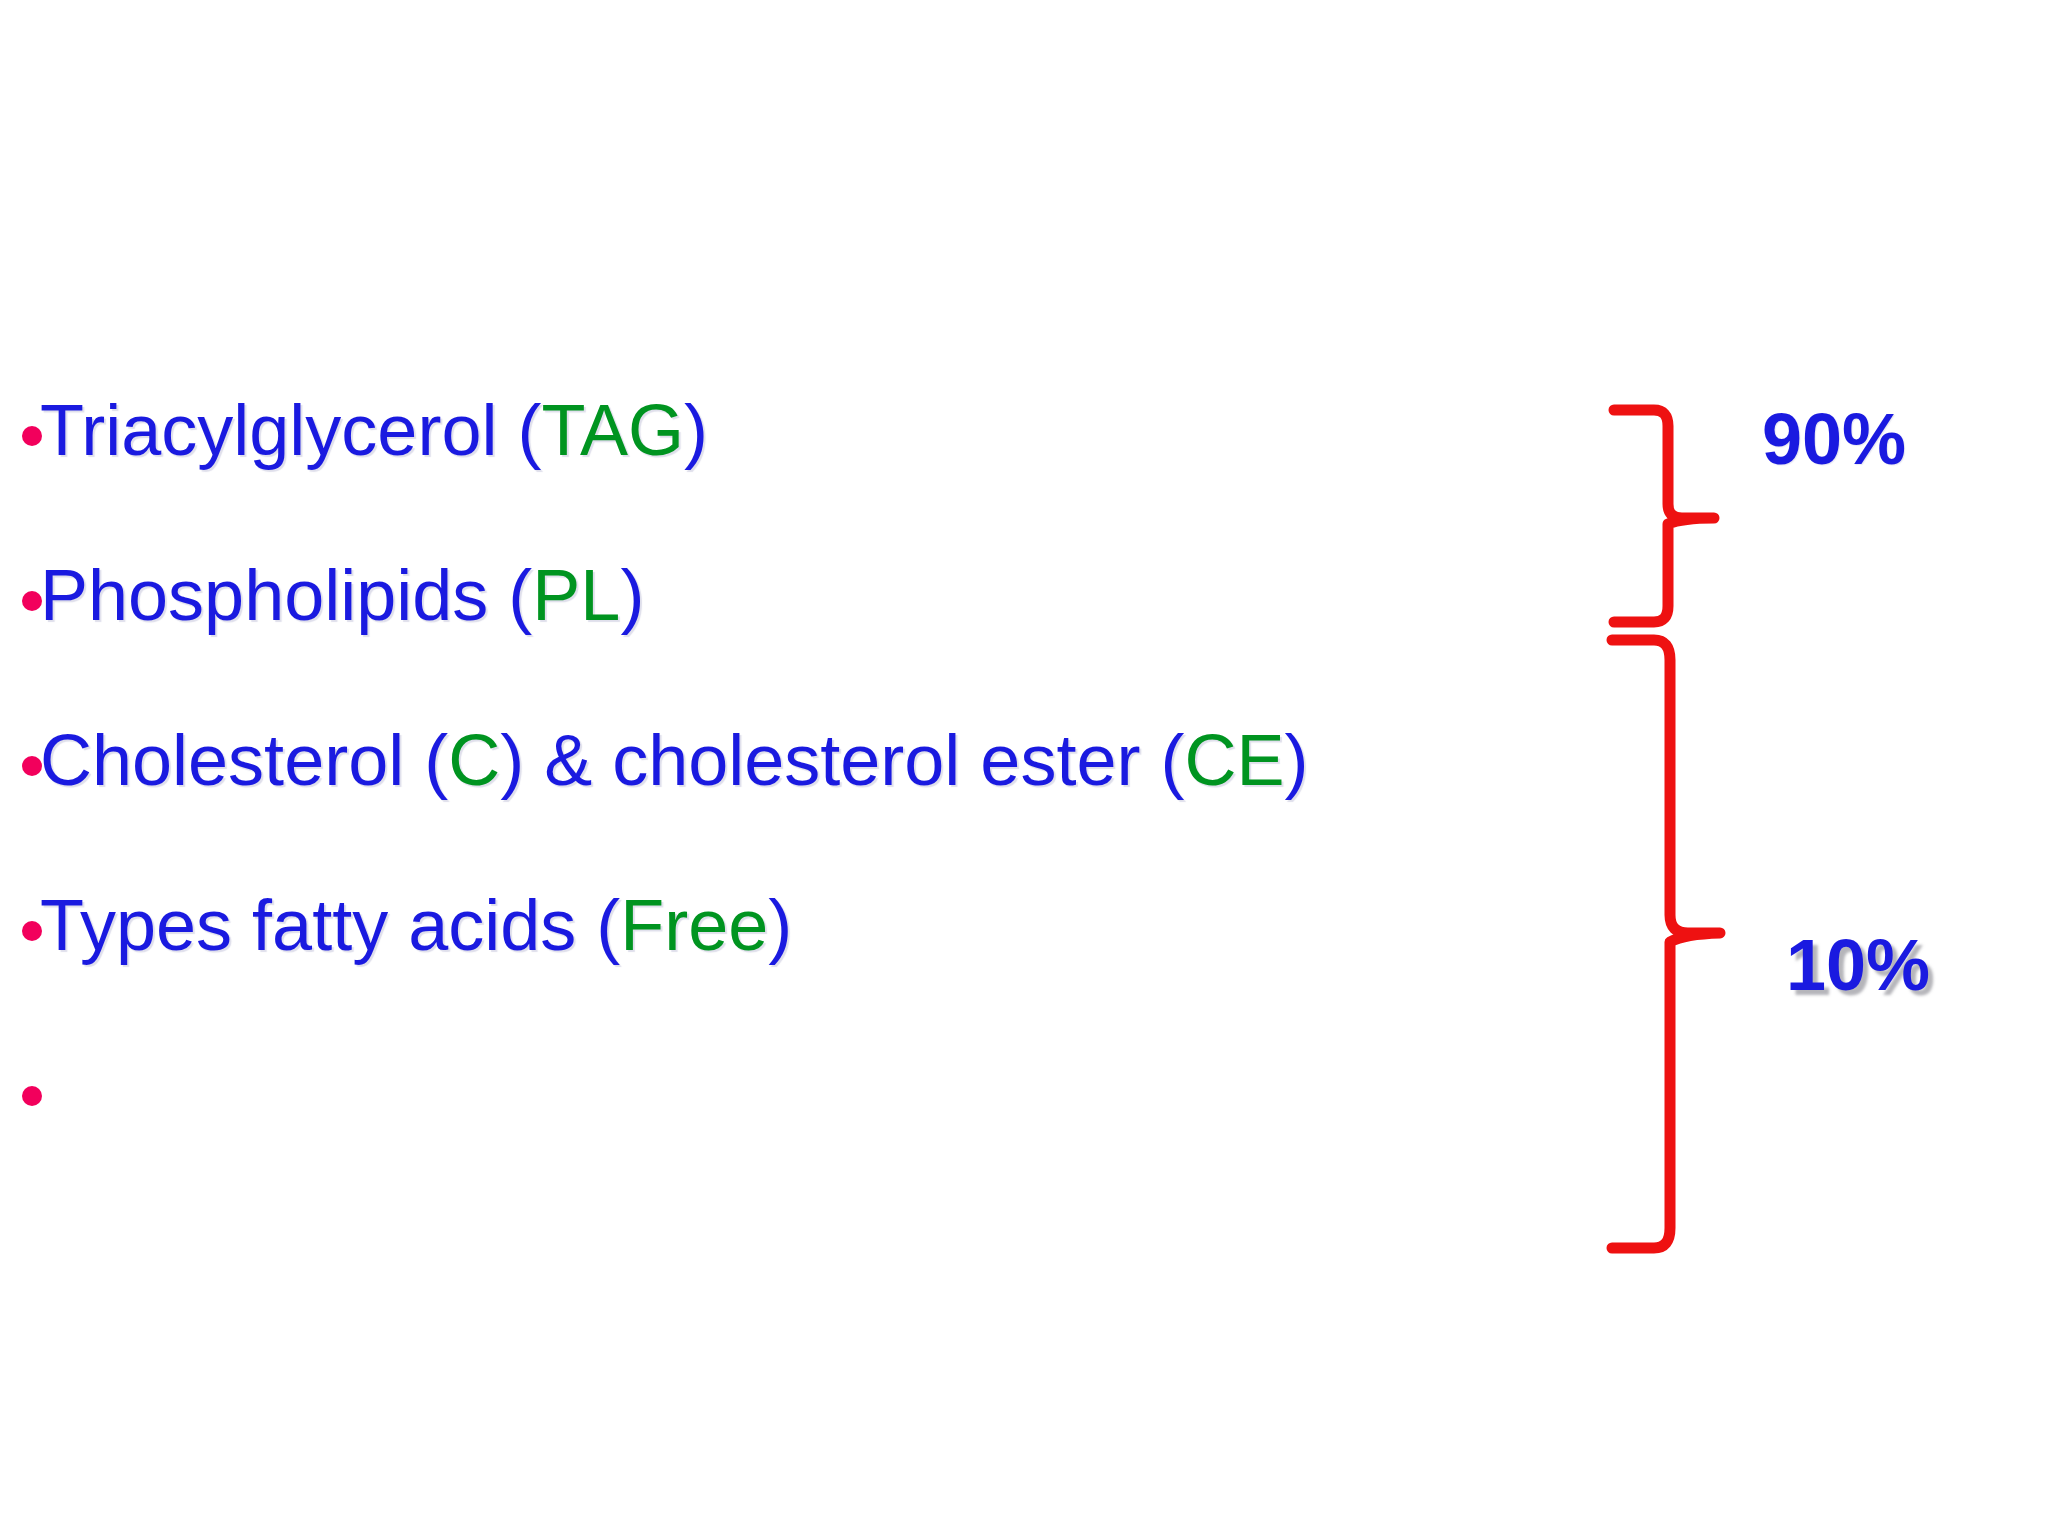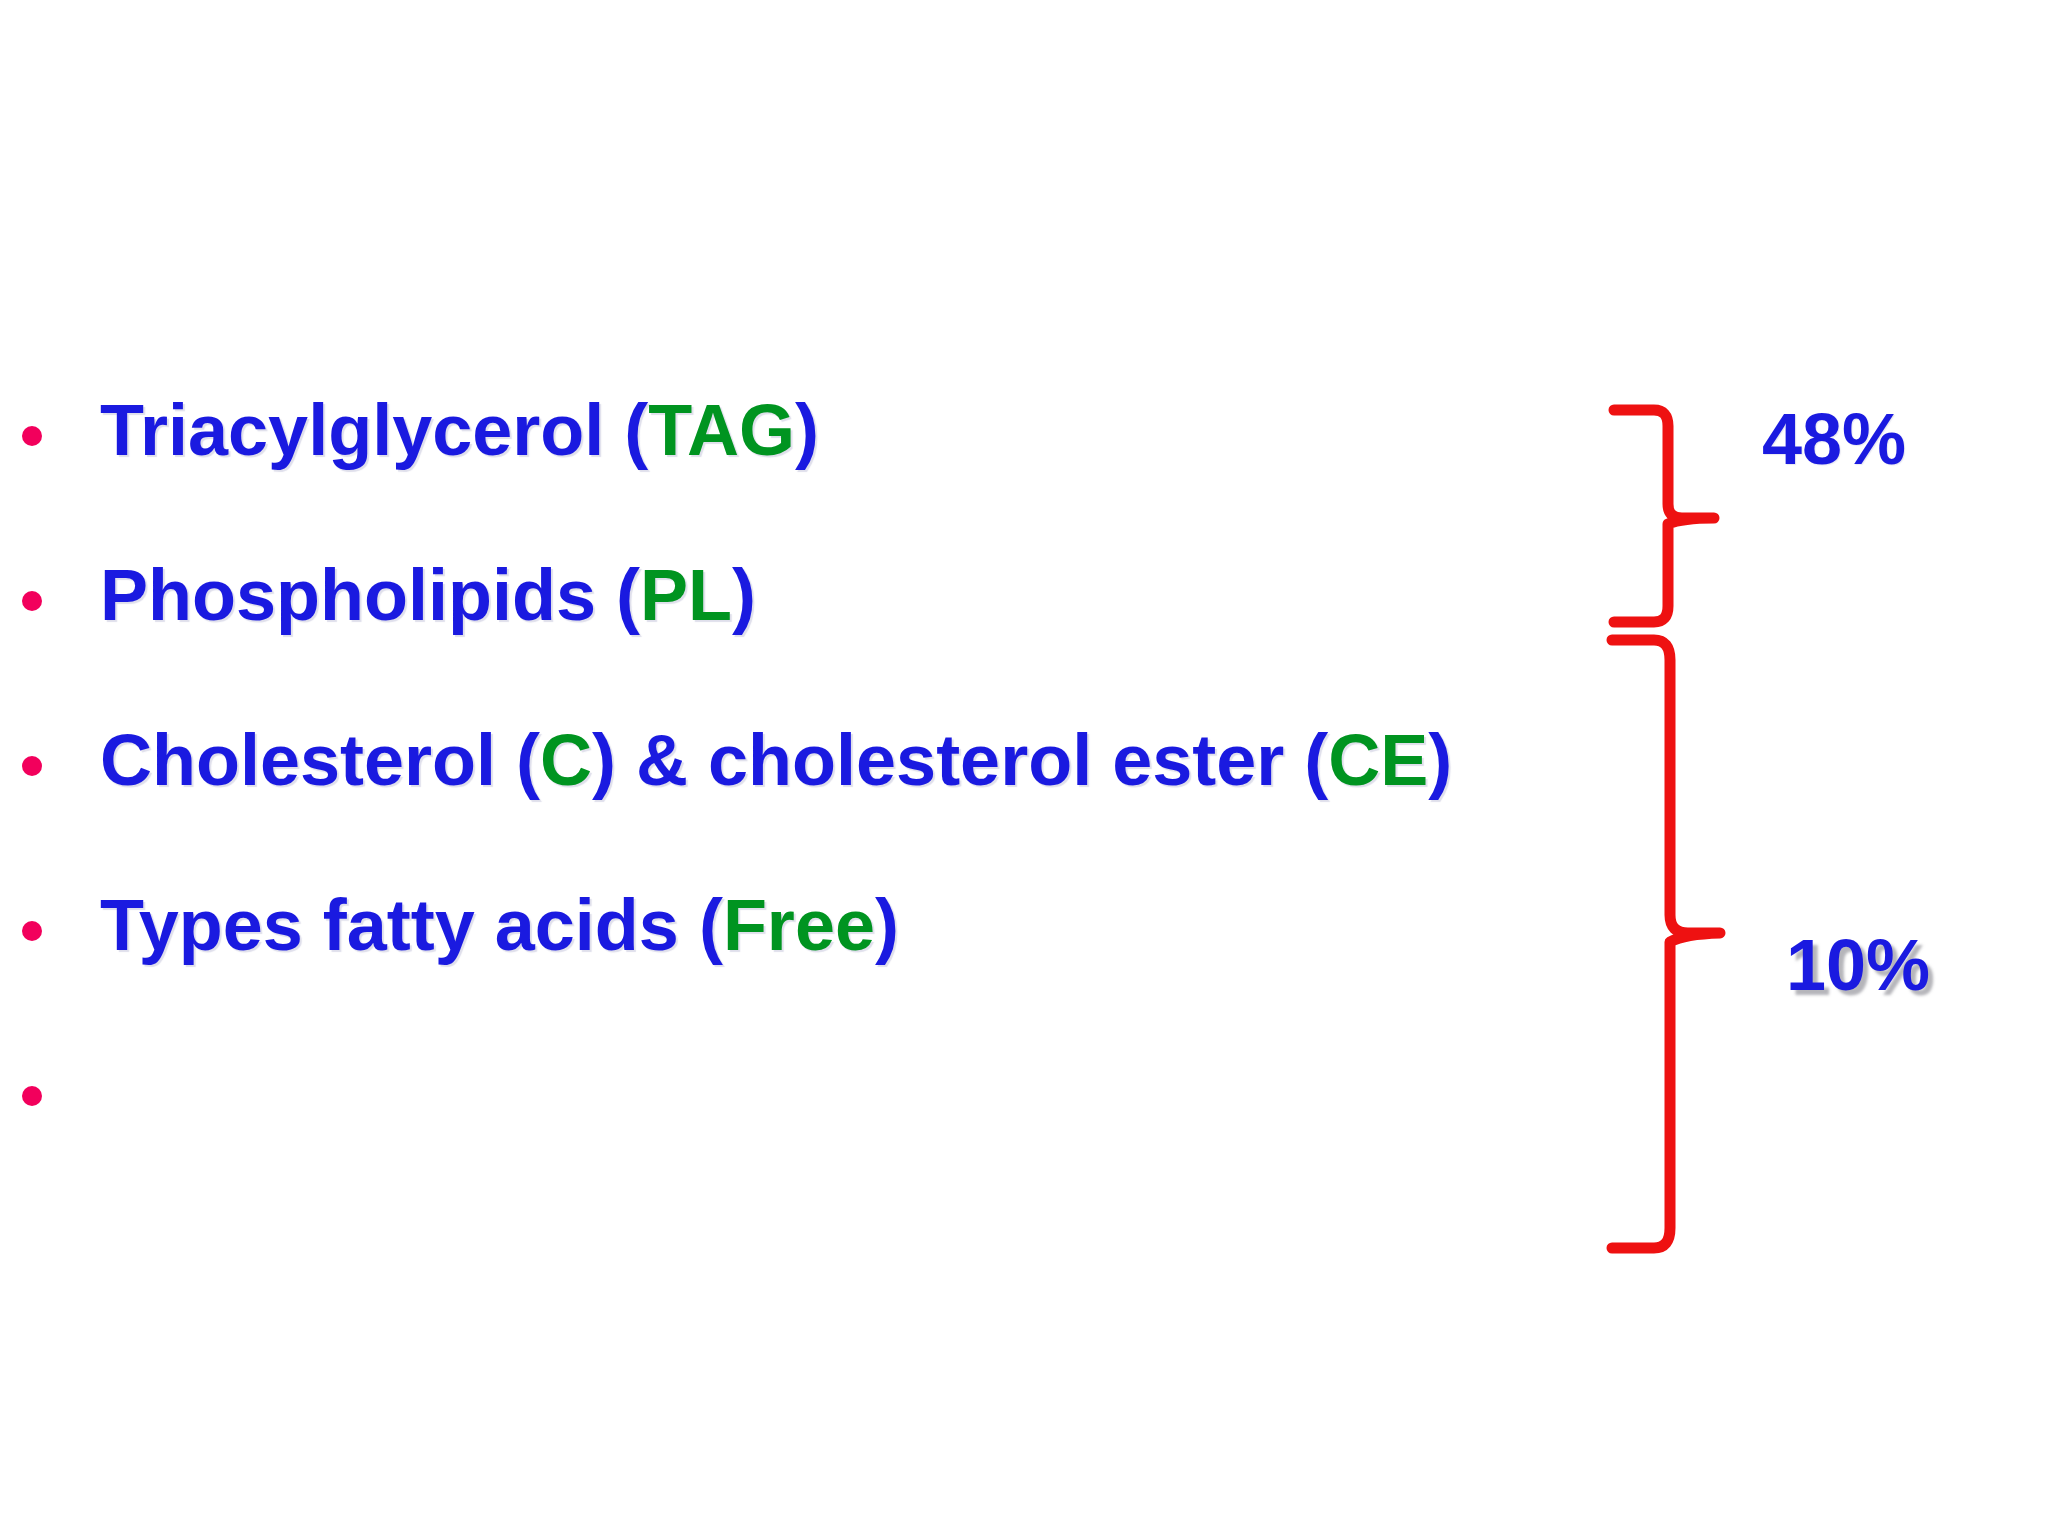--- a/index.html
+++ b/index.html
@@ -50,23 +50,23 @@
   .bullet-dot {
     position: absolute;
     left: 22px;
     top: 36px;
     width: 20px;
     height: 20px;
     border-radius: 50%;
     background: #f2005c;
   }
   .bullet-text {
-    margin-left: 100px;
+    margin-left: 40px;
     font-size: 72px;
-    font-weight: bold;
+    font-weight: normal;
     color: #1a1ae0;
     line-height: 1.0;
     white-space: nowrap;
     text-shadow: 2px 2px 1px rgba(150,150,190,0.30);
     padding-top: 4px;
   }
   .abbr {
     color: #009420;
   }
   .paren {
@@ -163,17 +163,17 @@
              Q 74 10 74 30
              L 74 285
              Q 74 303 92 303
              L 124 303
              Q 88 304 74 312
              L 74 598
              Q 74 618 58 618
              L 16 618" fill="none" stroke="#ee1111" stroke-width="11" stroke-linecap="round" stroke-linejoin="round"></path>
   </svg>
 
-  <div class="percent" id="percent-90">48%</div>
+  <div class="percent" id="percent-90">90%</div>
 
   <div class="percent" id="percent-10">10%</div>
 
 </div>
 
 </body></html>

